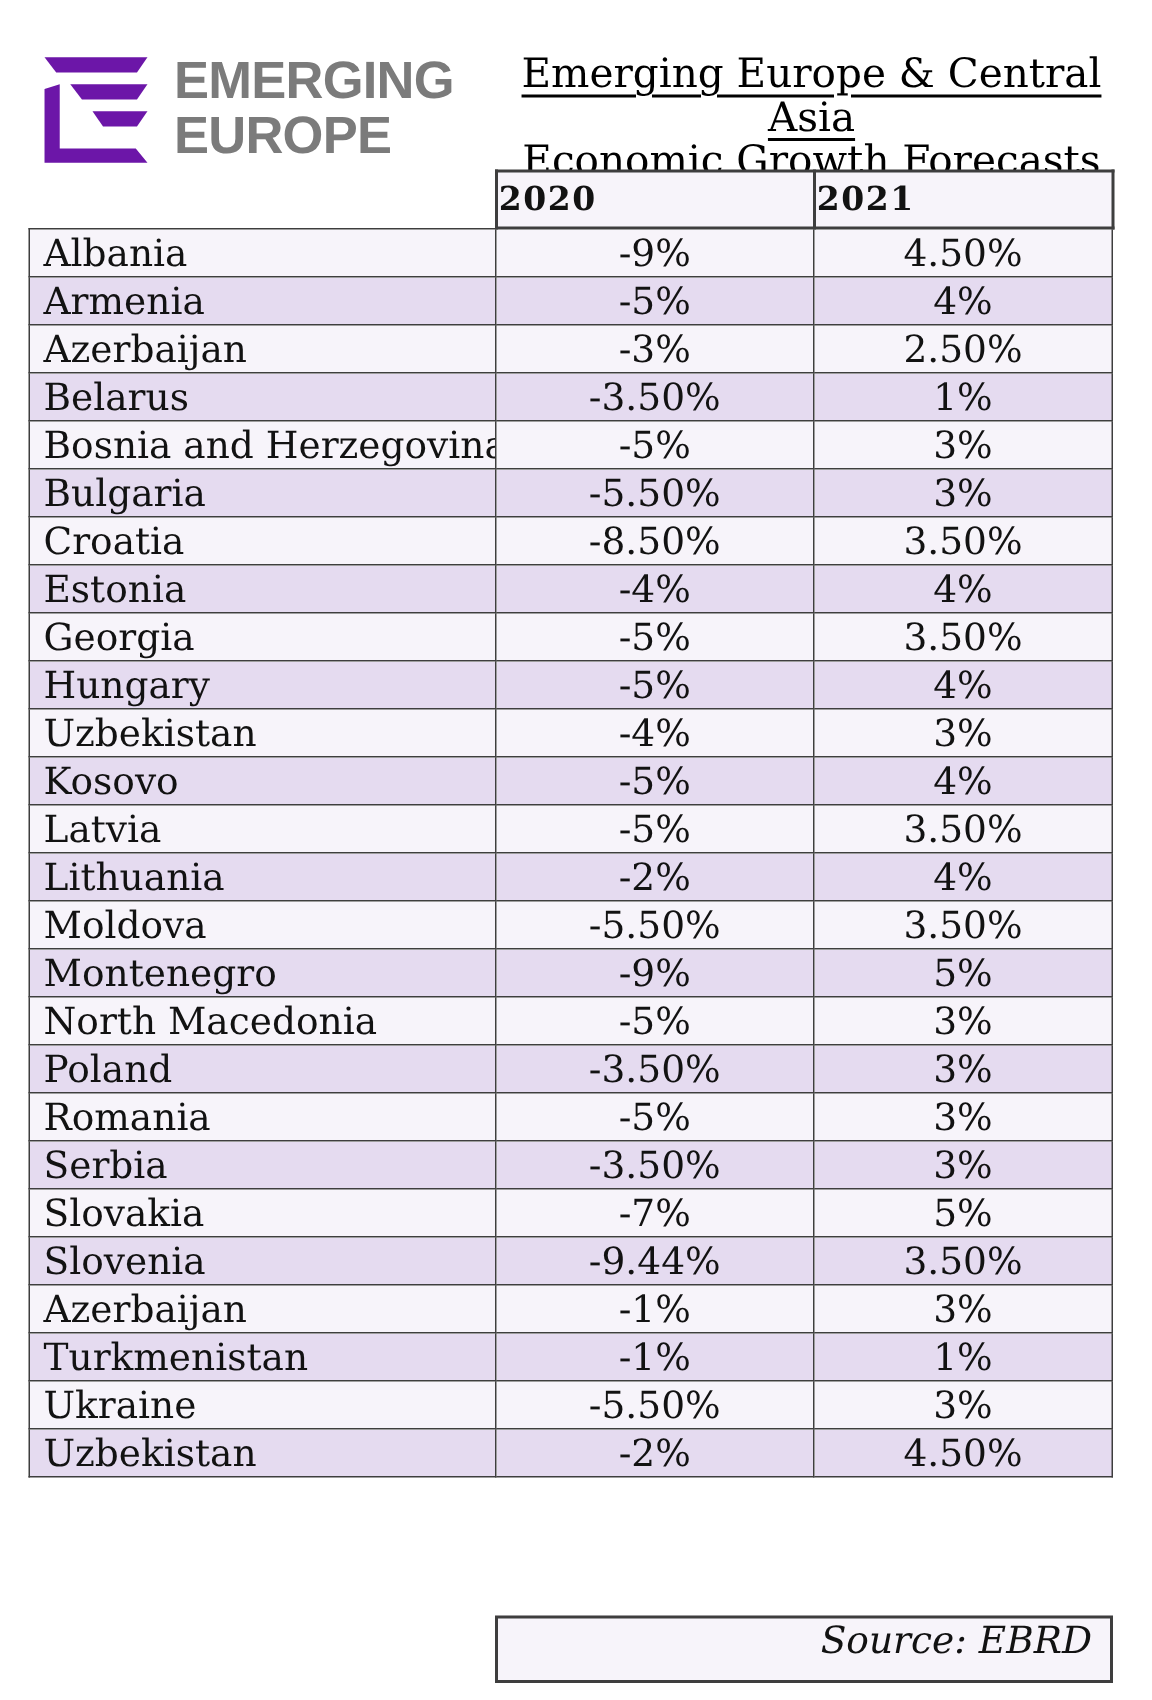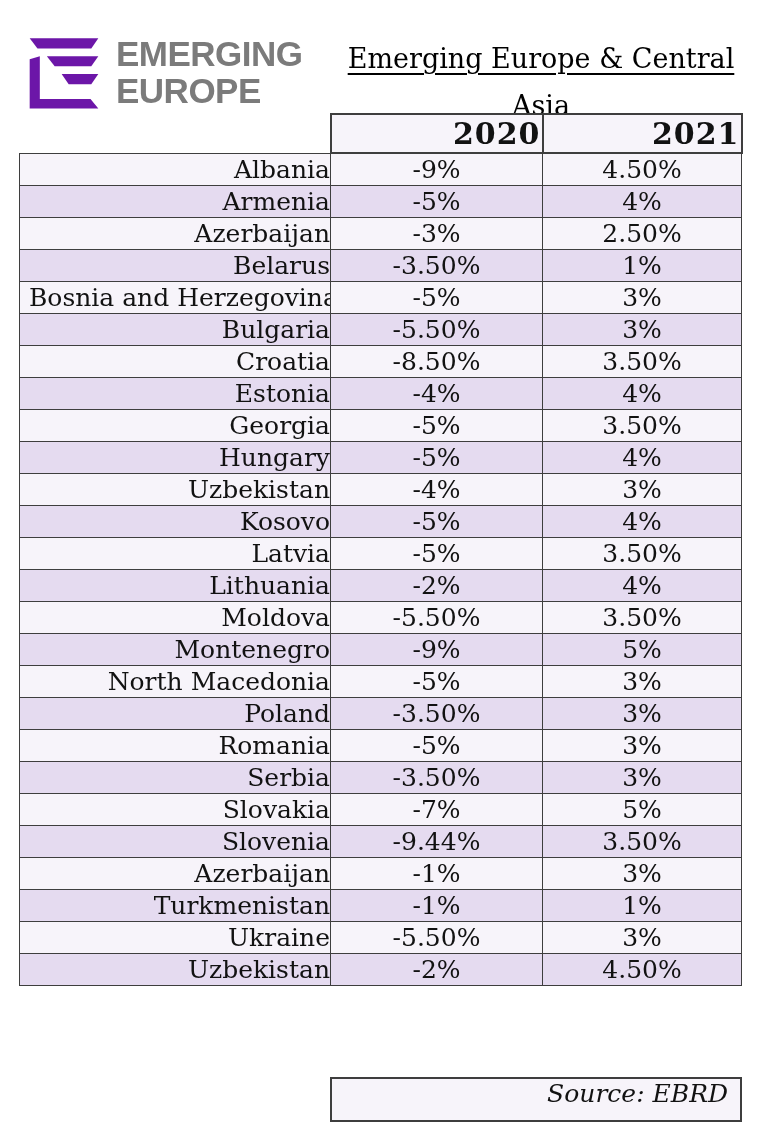--- a/index.html
+++ b/index.html
@@ -35,21 +35,21 @@
     letter-spacing:-0.5px;
     color:var(--logo-gray);
     margin-top:1px;
   }
 
   
   .chart-title{
     position:absolute;left:320px;top:35px;width:442px;
     text-align:center;
     font-size:27px;
-    line-height:47px;
+    line-height:29px;
     color:#000;
   }
   .chart-title .t-line{
     text-decoration:underline;
     text-decoration-thickness:1.5px;
     text-underline-offset:5px;
   }
 
   
   table.forecast{
@@ -59,36 +59,36 @@
     table-layout:fixed;
   }
   col.c-country{width:311px;}
   col.c-2020{width:212px;}
   col.c-2021{width:199px;}
 
   th.year{
     border:2px solid var(--table-border);
     background:var(--row-light);
     height:38px;
-    font-size:30px;
+    font-size:22px;
     font-weight:700;
-    text-align:right;
+    text-align:left;
     letter-spacing:1px;
   }
   th.empty{border:none;background:transparent;}
 
   tbody td{
     border:1.5px solid var(--table-border);
     height:32px;
     font-size:25px;
     padding:0;
     white-space:nowrap;
     overflow:hidden;
   }
-  tbody td.country{text-align:right;padding-left:9px;}
+  tbody td.country{text-align:left;padding-left:9px;}
   tbody td.val{text-align:center;}
   tbody tr:nth-child(odd) td{background:var(--row-light);}
   tbody tr:nth-child(even) td{background:var(--row-lavender);}
 
   
   .source-box{
     position:absolute;left:330px;top:1077px;
     width:412px;height:45px;
     border:2px solid var(--table-border);
     background:var(--row-light);

